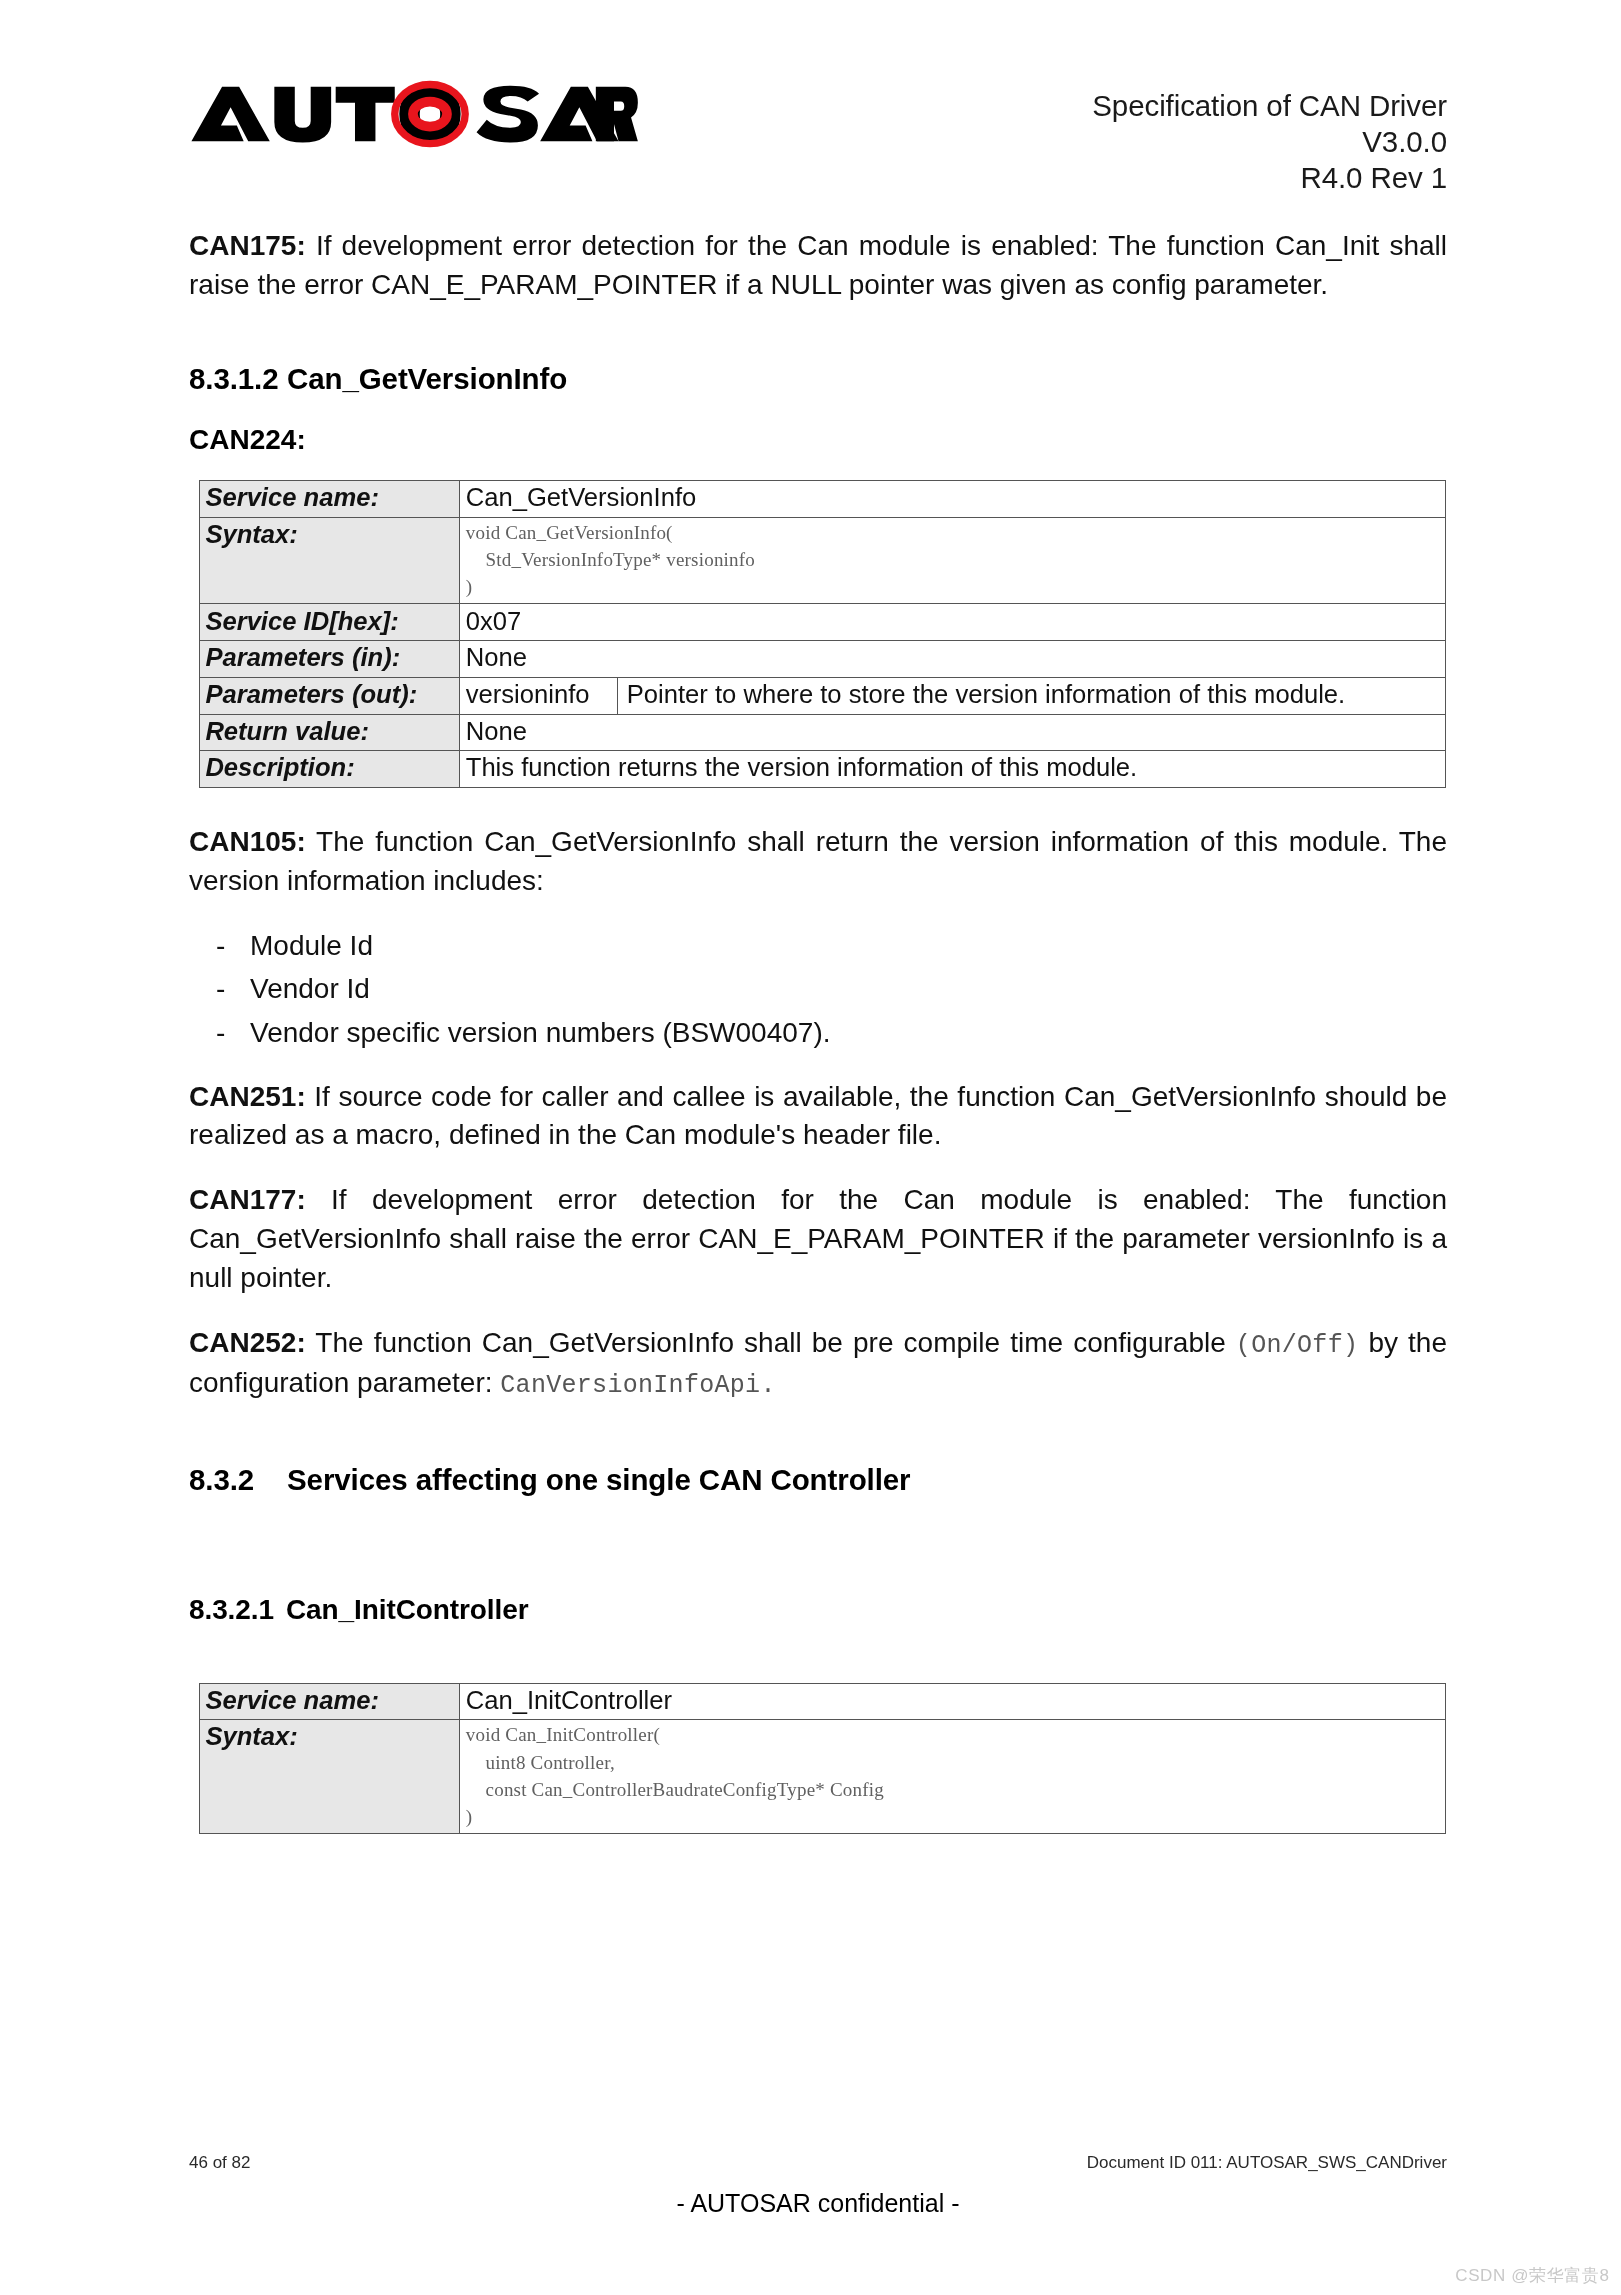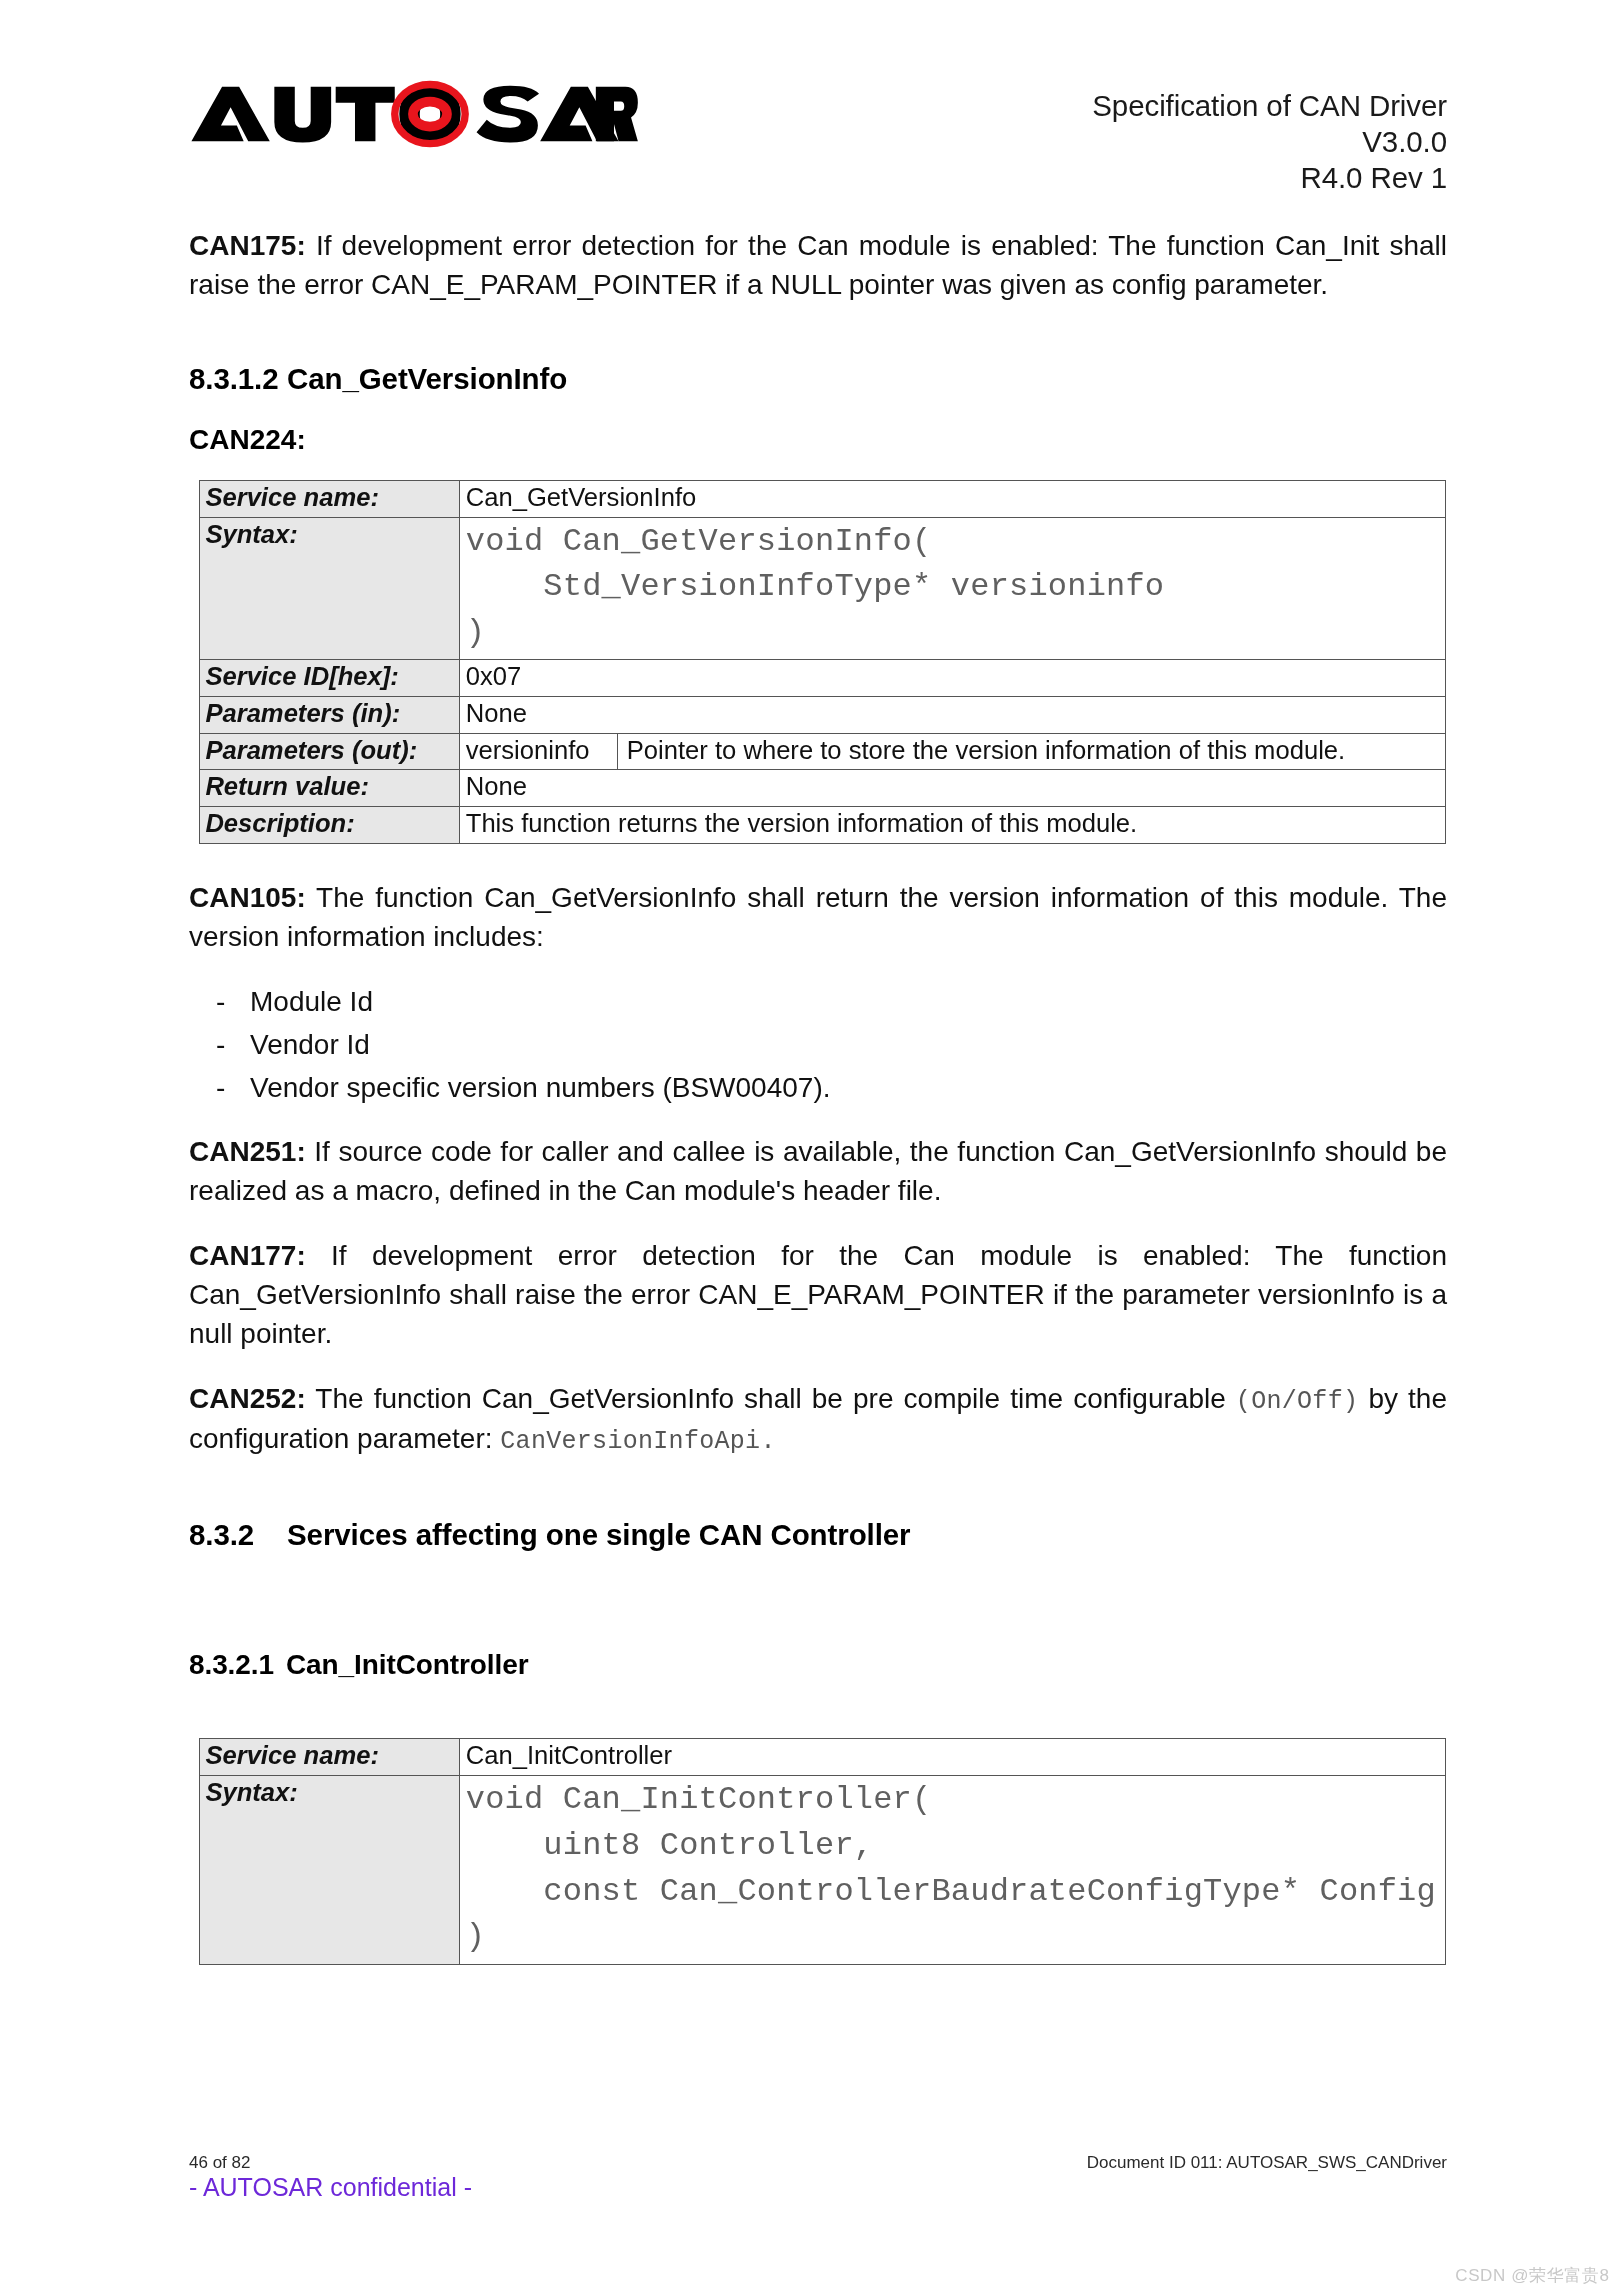--- a/index.html
+++ b/index.html
@@ -135,22 +135,22 @@
   }
   table.svc td.lbl {
     width: 248px;
     background: #e7e7e7;
     font-weight: bold;
     font-style: italic;
     white-space: pre-line;
   }
   table.svc td.val { background: #ffffff; }
   table.svc td.syntax {
-    font-family: Liberation Mono, monospace;
-    font-size: 32px;
+    font-family: Liberation Serif, serif;
+    font-size: 19px;
     line-height: 1.43;
     color: #606060;
     white-space: pre;
     letter-spacing: 0.2px;
   }
   .paramrow { display: flex; }
   .paramrow .pname {
     width: 151px;
     flex: 0 0 151px;
     border-right: 1.1px solid #555555;
@@ -167,23 +167,24 @@
     width: 1258px;
     font-size: 17px;
     color: #2a2a2a;
   }
   .footer-row {
     display: flex;
     justify-content: space-between;
     align-items: baseline;
   }
   .footer-center {
-    text-align: left;
+    text-align: center;
     font-size: 25px;
-    color: #6d28d9;
+    margin-top: 16px;
+    color: #000000;
   }
   .watermark {
     position: absolute;
     right: 12.5px;
     bottom: 8px;
     font-size: 17px;
     color: #c8c8c8;
     letter-spacing: 0.6px;
   }
 </style>

